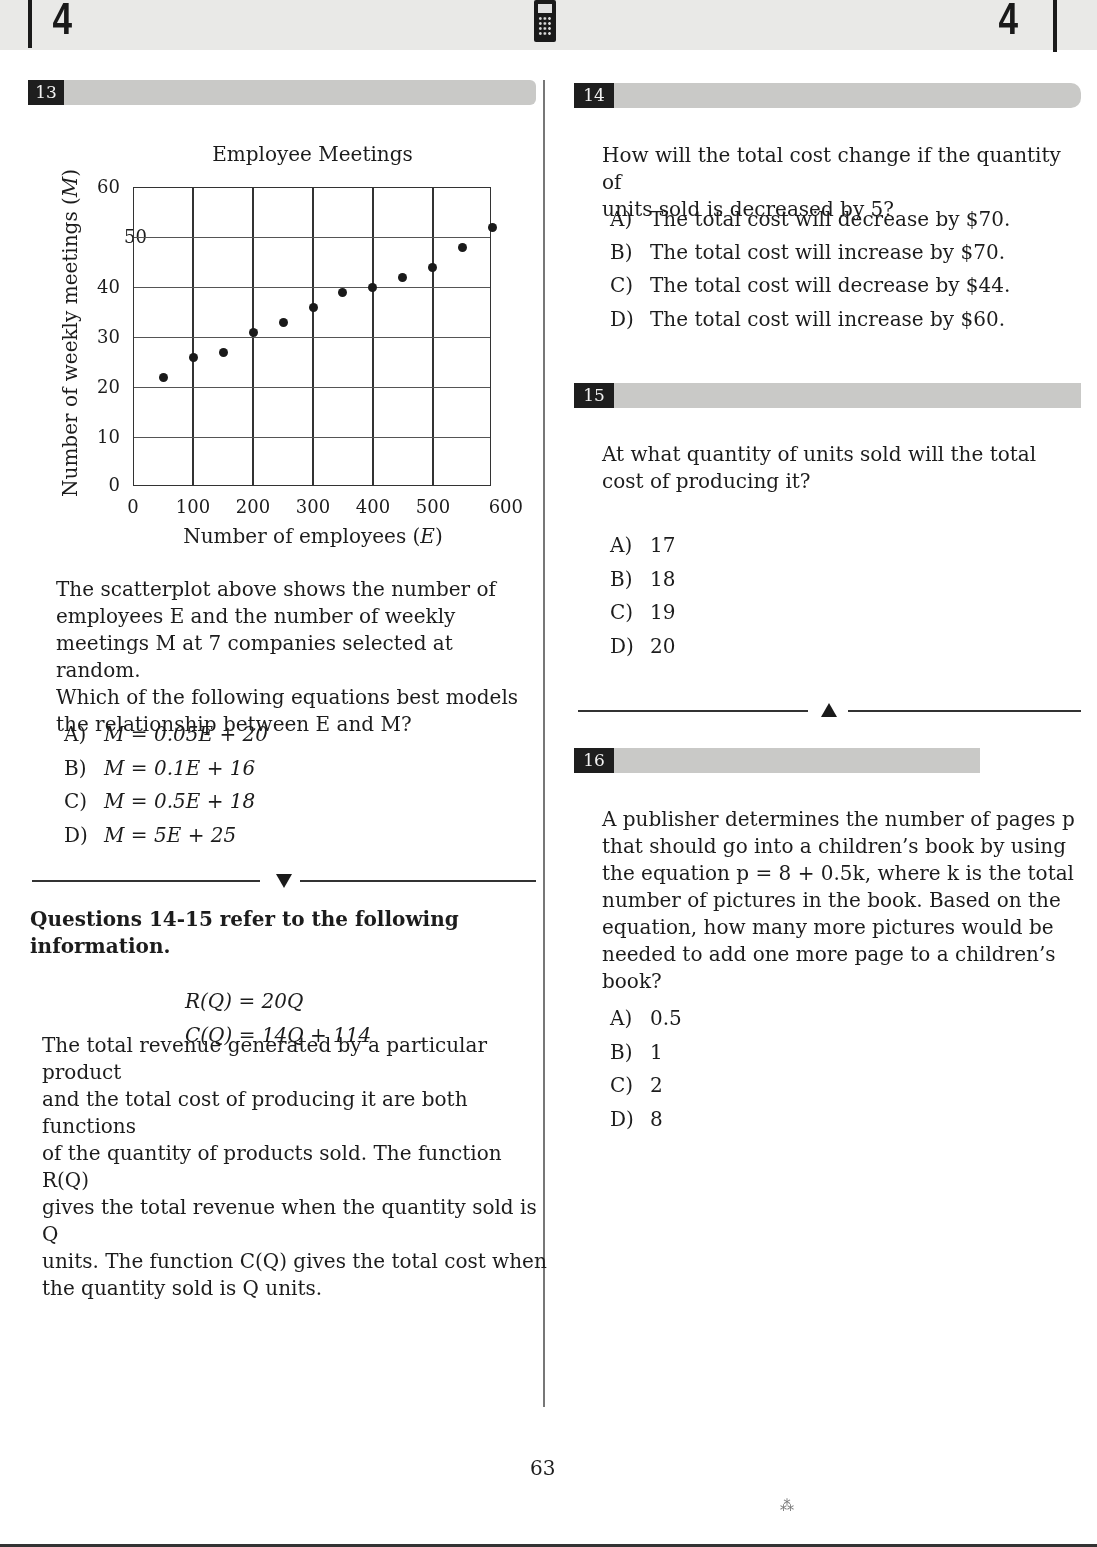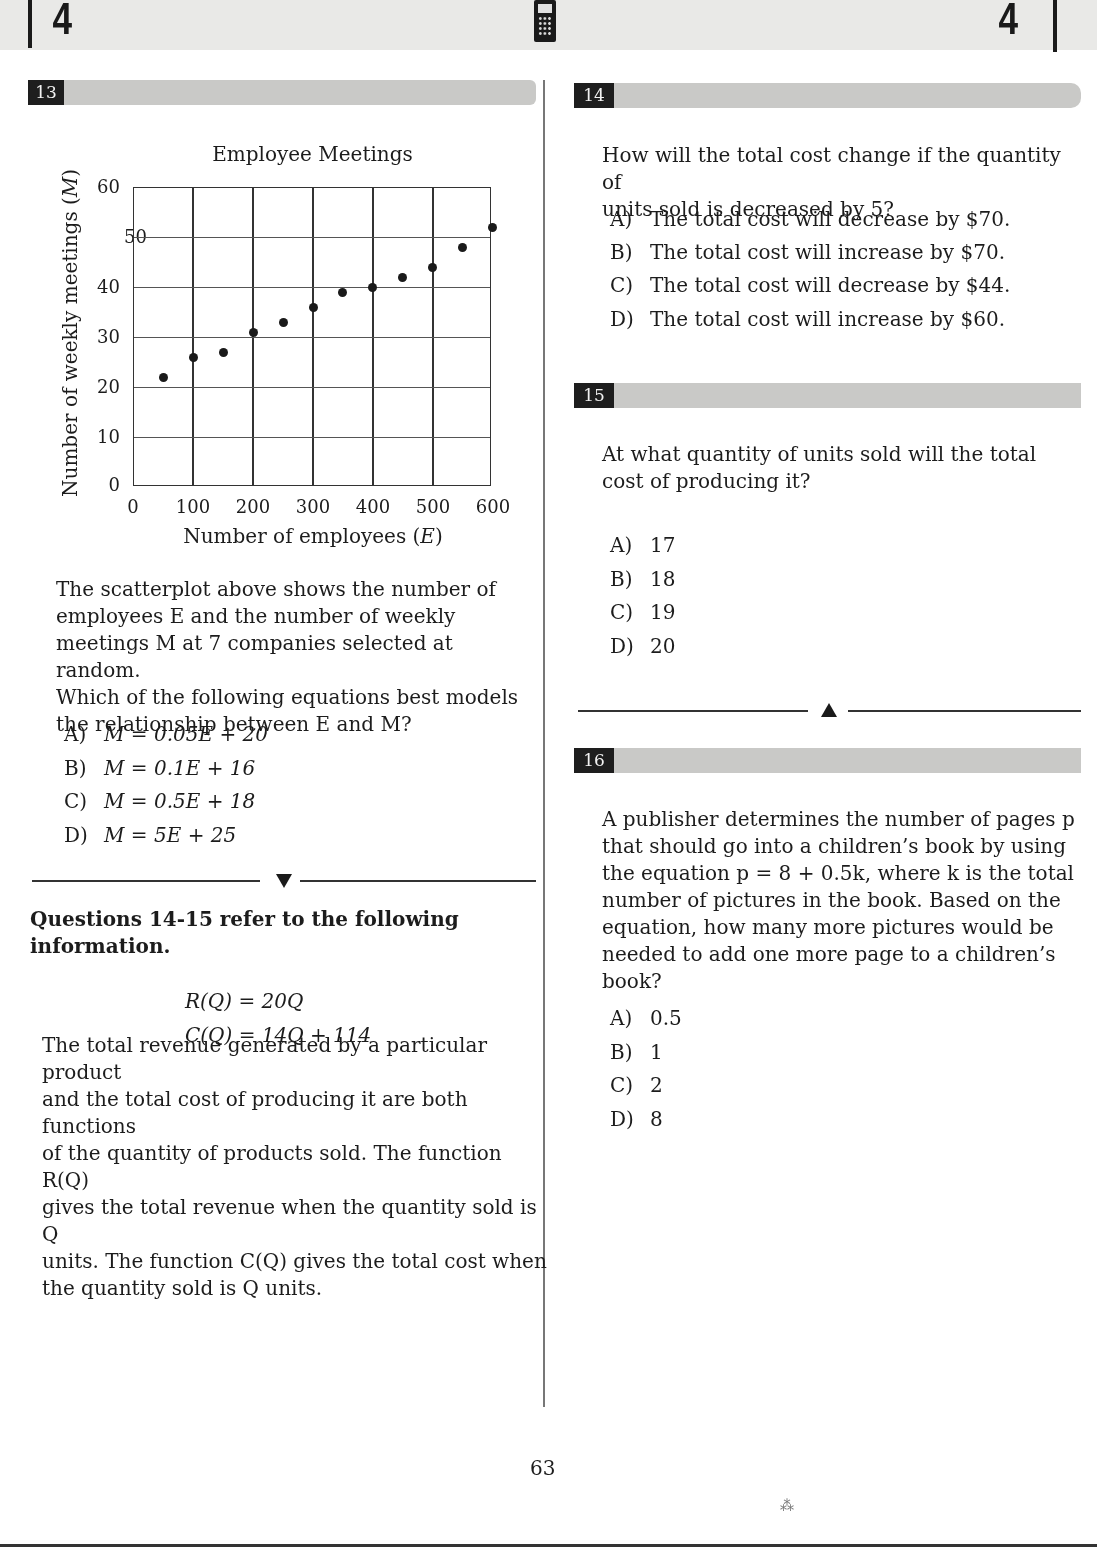--- a/index.html
+++ b/index.html
@@ -107,21 +107,21 @@
       <div class="dot" style="left: 358px; top: 39.8667px;"></div>
     </div>
 </div>
 
 <div class="tick xtick" style="left:103px; top:496px;">0</div>
 <div class="tick xtick" style="left:163px; top:496px;">100</div>
 <div class="tick xtick" style="left:223px; top:496px;">200</div>
 <div class="tick xtick" style="left:283px; top:496px;">300</div>
 <div class="tick xtick" style="left:343px; top:496px;">400</div>
 <div class="tick xtick" style="left:403px; top:496px;">500</div>
-<div class="tick xtick" style="left:463px; top:496px;">600</div>
+<div class="tick xtick" style="left:463px; top:496px;text-align:right;">600</div>
 
 <div class="x-axis-label">Number of employees (<span class="math">E</span>)</div>
 
 <div class="text" style="left:56px; top:576px; width:470px;">
   <div>The scatterplot above shows the number of</div>
   <div>employees E and the number of weekly</div>
   <div>meetings M at 7 companies selected at random.</div>
   <div>Which of the following equations best models</div>
   <div>the relationship between E and M?</div>
 </div>
@@ -171,21 +171,21 @@
 </div>
 <div class="choice" style="left:610px; top:532px;"><span class="letter">A)</span><span>17</span></div>
 <div class="choice" style="left:610px; top:566px;"><span class="letter">B)</span><span>18</span></div>
 <div class="choice" style="left:610px; top:599px;"><span class="letter">C)</span><span>19</span></div>
 <div class="choice" style="left:610px; top:633px;"><span class="letter">D)</span><span>20</span></div>
 
 <div class="sep-line" style="left:578px; top:710px; width:230px;"></div>
 <div class="tri-up" style="left:821px; top:703px;"></div>
 <div class="sep-line" style="left:848px; top:710px; width:233px;"></div>
 
-<div class="qbar" style="left:574px; top:748px; width:507px;">
+<div class="qbar" style="left:574px; top:748px; width:406px;">
   <div class="qnum">16</div>
 </div>
 <div class="text" style="left:602px; top:806px; width:480px;">
   <div>A publisher determines the number of pages p</div>
   <div>that should go into a children’s book by using</div>
   <div>the equation p = 8 + 0.5k, where k is the total</div>
   <div>number of pictures in the book. Based on the</div>
   <div>equation, how many more pictures would be</div>
   <div>needed to add one more page to a children’s</div>
   <div>book?</div>

